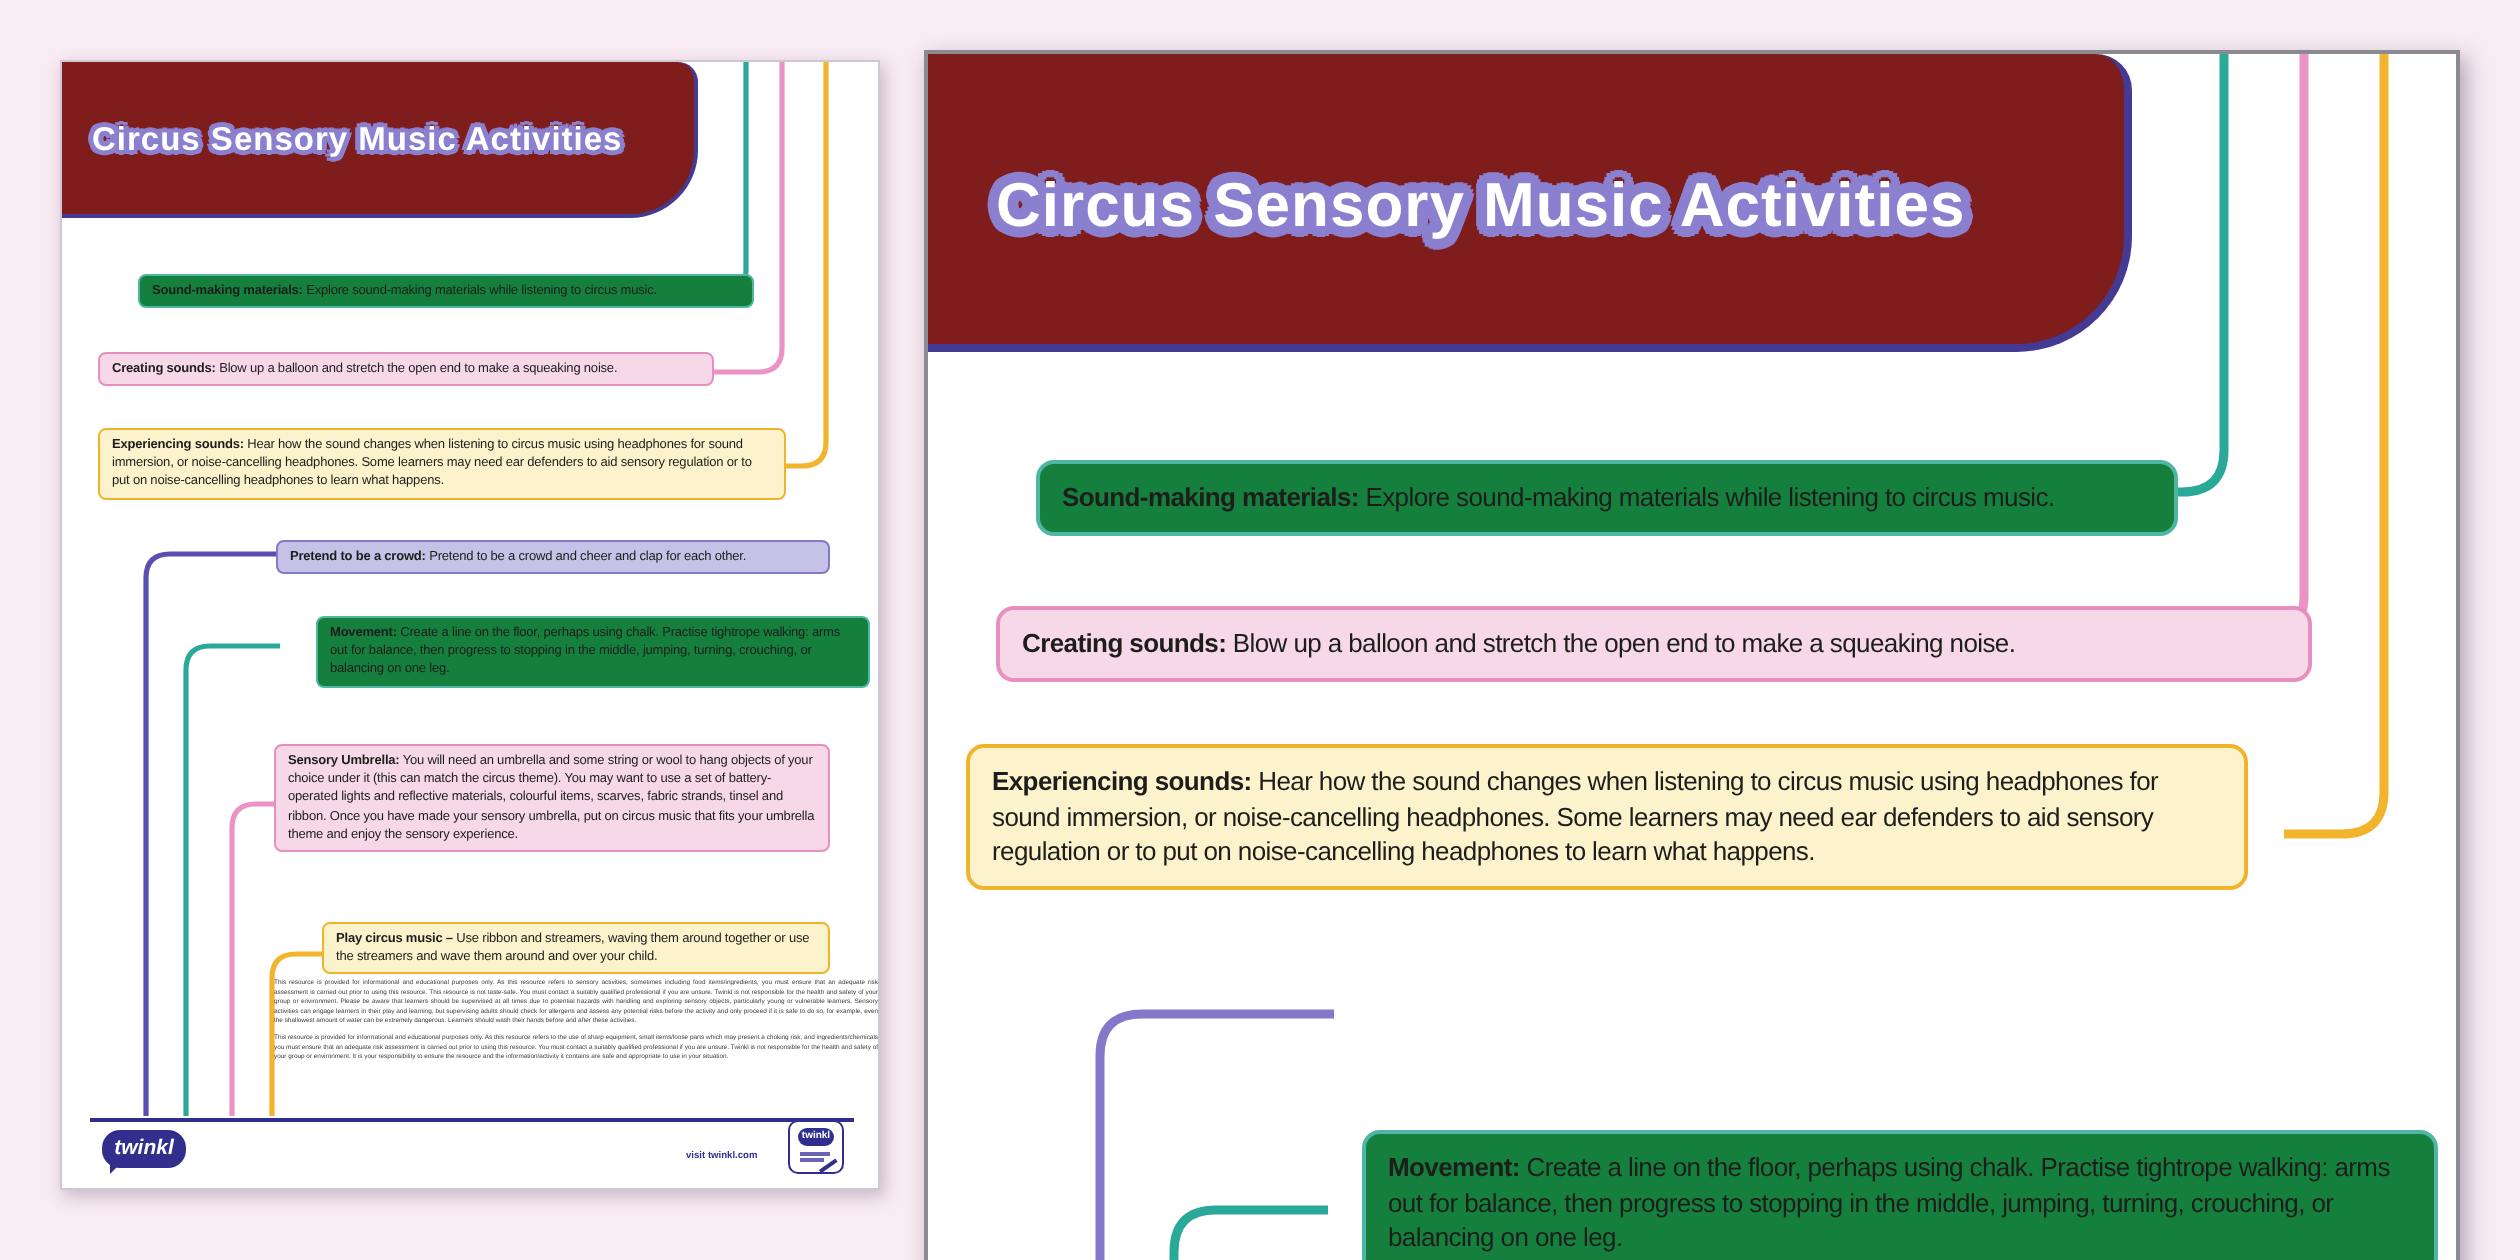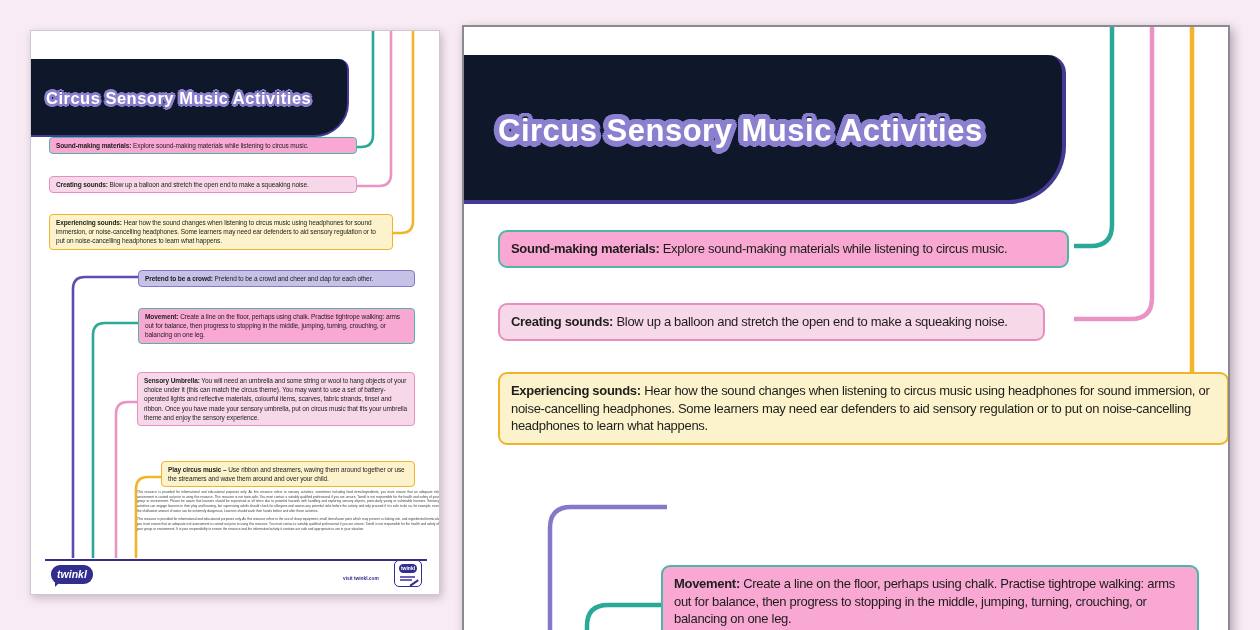--- a/index.html
+++ b/index.html
@@ -27,21 +27,21 @@
     box-shadow:3px 4px 10px rgba(70,50,80,.40);
     overflow:hidden;
   }
 
   .conn { position:absolute; left:0; top:0; z-index:1; }
   .abs  { position:absolute; z-index:2; }
 
   
   .hdr {
     position:absolute; left:0; top:0; z-index:2;
-    background:#0f172a; border-right:solid #443a94; border-bottom:solid #443a94;margin-top:28px;
+    background:#7f1d1d; border-right:solid #443a94; border-bottom:solid #443a94;
   }
   #left-page .hdr  { width:318px; height:78px;  border-width:2.5px; border-radius:0 10px 34px 0; }
   #right-panel .hdr{ width:602px; height:149px; border-width:4px;   border-radius:0 18px 58px 0; }
 
   .bubble {
     color:#fff; font-weight:bold; white-space:nowrap; letter-spacing:.5px;
   }
   #left-page .bubble {
     left:15px; top:30px; font-size:16.5px;
     text-shadow:
@@ -53,21 +53,21 @@
     text-shadow:
       5.5px 0 0 #8b80cf,-5.5px 0 0 #8b80cf,0 5.5px 0 #8b80cf,0 -5.5px 0 #8b80cf,
       4px 4px 0 #8b80cf,4px -4px 0 #8b80cf,-4px 4px 0 #8b80cf,-4px -4px 0 #8b80cf,
       2px 5px 0 #8b80cf,-2px 5px 0 #8b80cf,2px -5px 0 #8b80cf,-2px -5px 0 #8b80cf,
       5px 2px 0 #8b80cf,5px -2px 0 #8b80cf,-5px 2px 0 #8b80cf,-5px -2px 0 #8b80cf;
   }
 
   
   .box { border-style:solid; }
   .box b { font-weight:bold; }
-  .teal   { background:#f9a8d4; border-color:#4fb6a5; }
+  .teal   { background:#15803d; border-color:#4fb6a5;margin-left:20px; }
   .pink   { background:#f7d8e9; border-color:#e78fc0; }
   .yellow { background:#fcf3cd; border-color:#f0b42c; }
   .purple { background:#c5c1e7; border-color:#8479c9; }
   .one-line { white-space:nowrap; }
 
   #left-page .box {
     border-width:1.5px; border-radius:4px;
     font-size:6.5px; letter-spacing:-.1px; line-height:1.42; padding:3px 6px;
   }
   #right-panel .box {
@@ -79,22 +79,22 @@
   #lp-b1 { left:18px;  top:106px; width:308px; }
   #lp-b2 { left:18px;  top:145px; width:308px; }
   #lp-b3 { left:18px;  top:183px; width:344px; }
   #lp-b4 { left:107px; top:239px; width:277px; }
   #lp-b5 { left:107px; top:277px; width:277px; }
   #lp-b6 { left:106px; top:341px; width:278px; }
   #lp-b7 { left:130px; top:430px; width:254px; }
 
   
   #rp-b1 { left:34px;  top:203px; width:571px; }
-  #rp-b2 { left:34px;  top:276px; width:547px; }
-  #rp-b3 { left:34px;  top:345px; width:731px; }
+  #rp-b2 { left:34px;  top:276px; width:658px; }
+  #rp-b3 { left:19px;  top:345px; width:641px; }
   #rp-b4 { left:200px; top:464px; width:536px; }
   #rp-b5 { left:197px; top:538px; width:538px; }
 
   
   #fineprint-wrap { left:106px; top:458px; width:302px; height:62px; overflow:visible; }
   #fineprint {
     width:604px; transform:scale(.5); transform-origin:0 0;
     font-size:6.4px; line-height:1.5; color:#3b3b3b; text-align:justify;
   }
   #fineprint p + p { margin-top:7px; }

